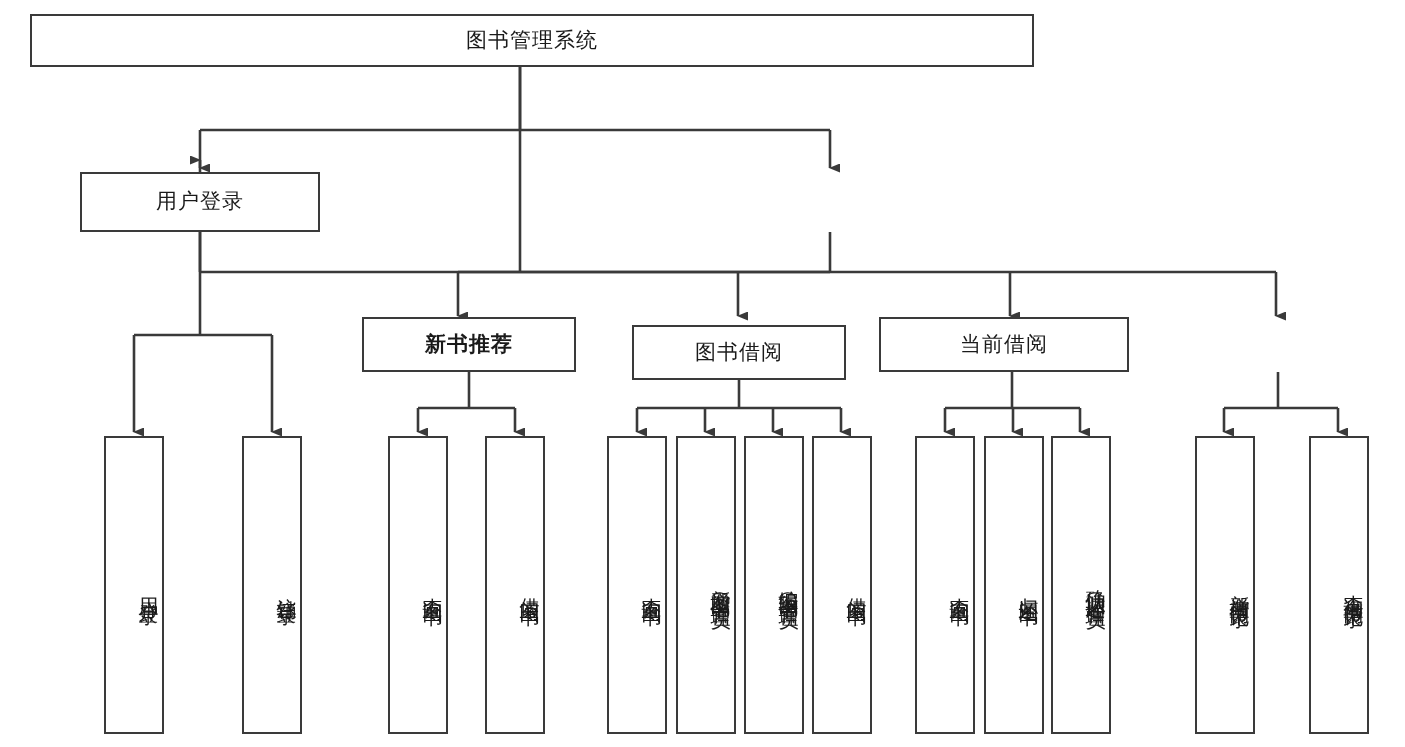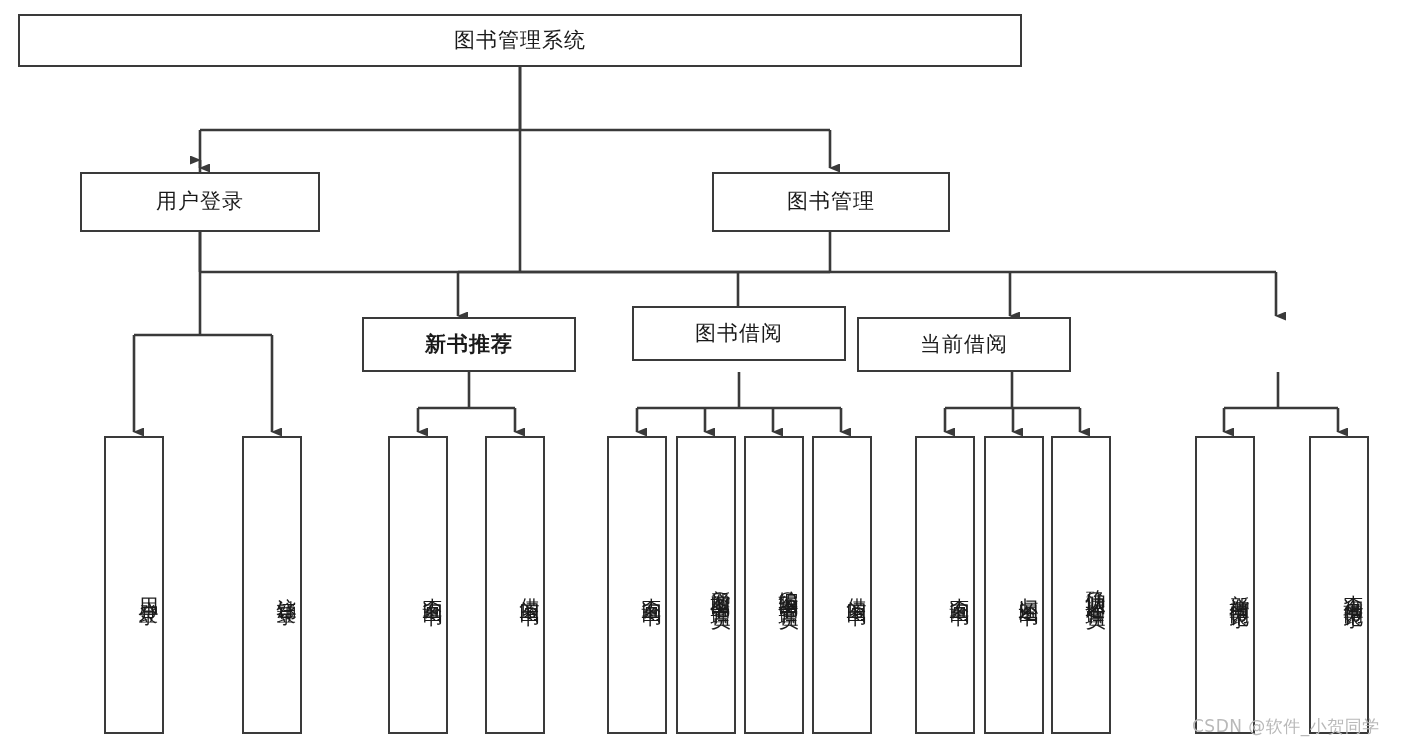--- a/index.html
+++ b/index.html
@@ -156,31 +156,30 @@
     <g stroke="#3a3a3a" stroke-width="2.6" fill="none">
       <path d="M 1278,372 L 1278,408"></path>
       <path d="M 1224,408 L 1338,408"></path>
     </g>
     <g stroke="#3a3a3a" stroke-width="2.6" fill="none" marker-end="url(#arrowhead)">
       <path d="M 1224,408 L 1224,432"></path>
       <path d="M 1338,408 L 1338,432"></path>
     </g>
   </svg>
 
-  <div class="node node-h node-root" style="left:18px; top:14px; width:1004px; height:53px;text-align:center;">图书管理系统</div>
+  <div class="node node-h node-root" style="left:30px; top:14px; width:1004px; height:53px;text-align:center;">图书管理系统</div>
 
   <div class="node node-h" style="left:80px; top:172px; width:240px; height:60px;">用户登录</div>
 
-  <div class="node node-h" style="left:712px; top:172px; width:238px; height:60px;">图书管理</div>
 
   <div class="node node-h" style="left:362px; top:317px; width:214px; height:55px;font-weight:bold;">新书推荐</div>
 
-  <div class="node node-h" style="left:632px; top:306px; width:214px; height:55px;">图书借阅</div>
-
-  <div class="node node-h" style="left:857px; top:317px; width:214px; height:55px;">当前借阅</div>
+  <div class="node node-h" style="left:632px; top:325px; width:214px; height:55px;">图书借阅</div>
+
+  <div class="node node-h" style="left:879px; top:317px; width:250px; height:55px;">当前借阅</div>
 
 
   <div class="node node-v" style="left:104px; top:436px; width:60px; height:298px;">用户登录</div>
 
   <div class="node node-v" style="left:242px; top:436px; width:60px; height:298px;">注销登录</div>
 
   <div class="node node-v" style="left:388px; top:436px; width:60px; height:298px;">查询图书</div>
 
   <div class="node node-v" style="left:485px; top:436px; width:60px; height:298px;">借阅图书</div>
 
@@ -195,15 +194,14 @@
   <div class="node node-v" style="left:915px; top:436px; width:60px; height:298px;">查询图书</div>
 
   <div class="node node-v" style="left:984px; top:436px; width:60px; height:298px;">归还图书</div>
 
   <div class="node node-v tall-text" style="left:1051px; top:436px; width:60px; height:298px;">确认归还（管理员）</div>
 
   <div class="node node-v" style="left:1195px; top:436px; width:60px; height:298px;">新增借阅记录</div>
 
   <div class="node node-v" style="left:1309px; top:436px; width:60px; height:298px;">查询借阅记录</div>
 
-  <div class="watermark" style="left:1192px; top:715px;">CSDN @软件_小贺同学</div>
 
 </div>
 
 </body></html>

